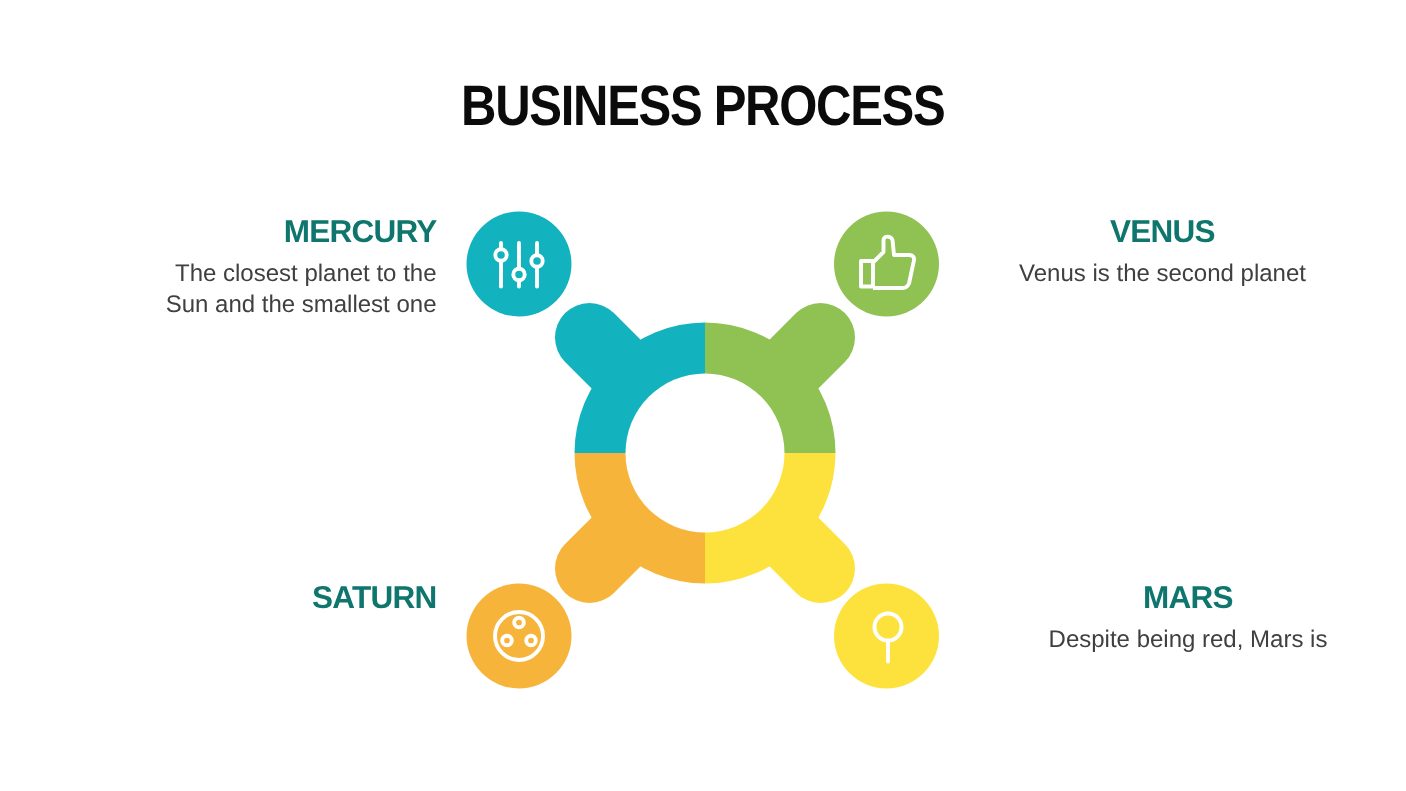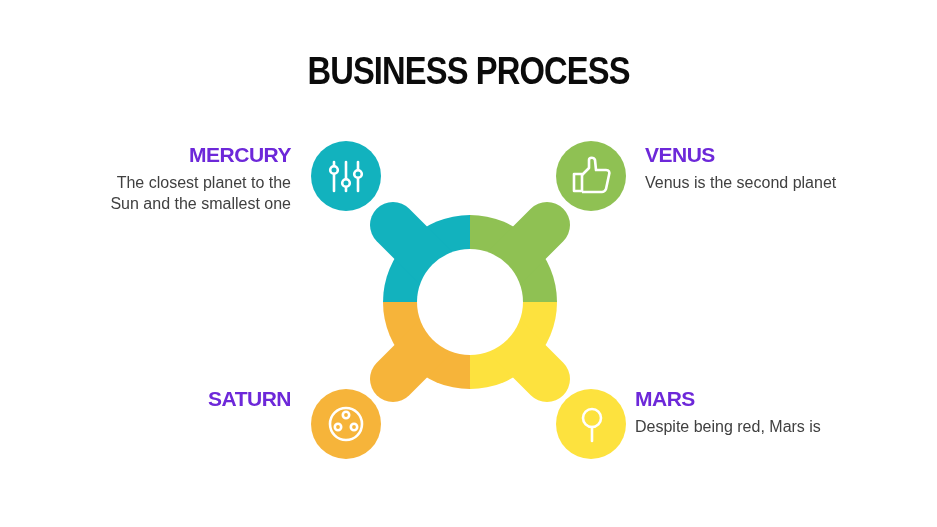--- a/index.html
+++ b/index.html
@@ -1,27 +1,27 @@
 <!DOCTYPE html>
 <html><head>
 <meta charset="utf-8">
 <style>
   html, body { margin:0; padding:0; background:#ffffff; }
   body { width:937px; height:527px; position:relative; overflow:hidden; font-family:"Liberation Sans", sans-serif; color:#111; }
   .title { position:absolute; left:0; right:0; top:50px; text-align:center; font-family:"Liberation Sans", sans-serif; font-weight:bold; font-size:38px; letter-spacing:-1px; color:#0b0b0b; transform:scaleX(0.86); }
   .diagram { position:absolute; left:0; top:0; width:937px; height:527px; }
   .block { position:absolute; width:260px; }
-  .block .heading { font-weight:bold; font-size:21px; letter-spacing:-0.5px; color:#6d28d9; line-height:26px; margin-bottom:4px; }
+  .block .heading { font-weight:bold; font-size:21px; letter-spacing:-0.5px; color:#0f766e; line-height:26px; margin-bottom:4px; }
   .block .desc { font-size:16px; line-height:21px; color:#404040; }
   .left { text-align:right; }
-  .right { text-align:left; }
+  .right { text-align:center; }
   #b-mercury { left:31px; top:142px; }
   #b-venus { left:645px; top:142px; }
   #b-saturn { left:31px; top:386px; }
-  #b-mars { left:635px; top:386px; }
+  #b-mars { left:662px; top:386px; }
 </style>
 </head>
 <body>
 
 <div class="title">BUSINESS PROCESS</div>
 
 <svg class="diagram" viewBox="0 0 937 527" width="937" height="527">
   <defs>
     <clipPath id="q-tl">
         <rect x="0" y="0" width="470" height="302"></rect>

